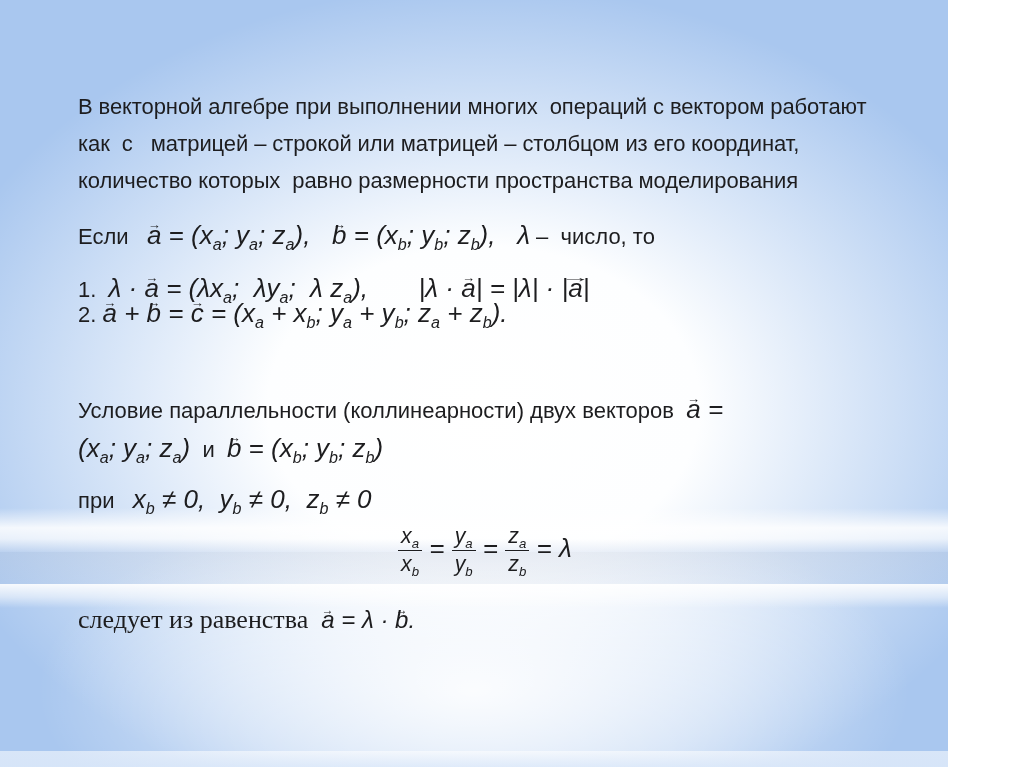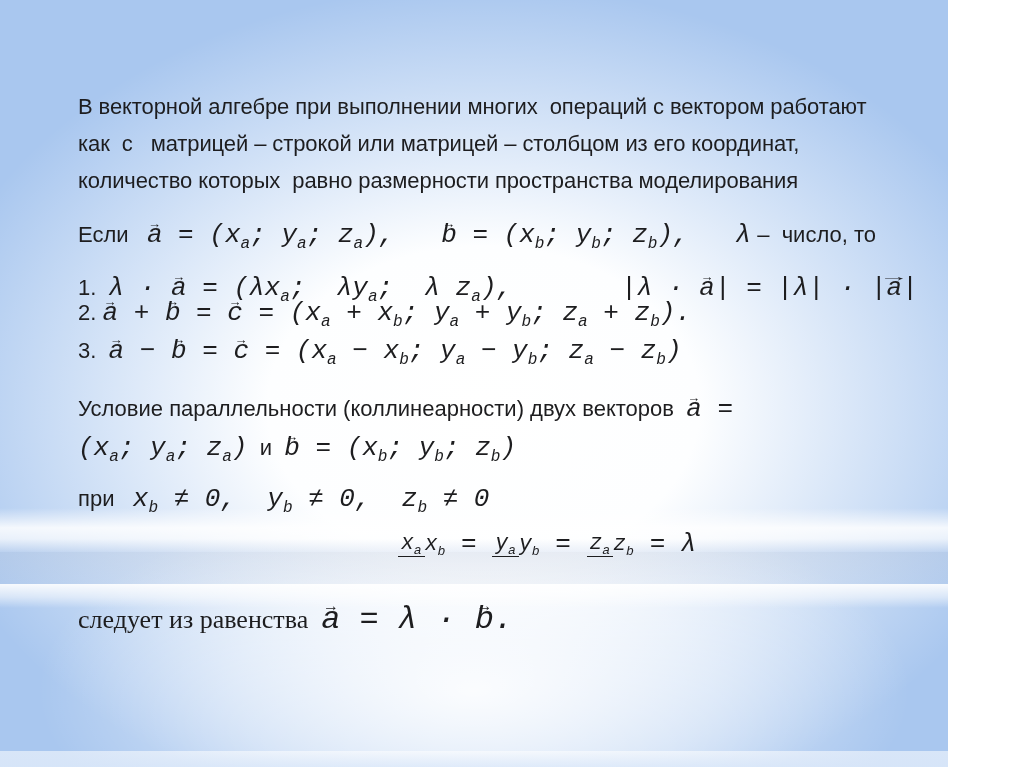--- a/index.html
+++ b/index.html
@@ -32,35 +32,35 @@
   .f1{top:251px;line-height:42px;margin-top:16px;}
   .f2{top:292px;line-height:42px;}
   .f3{top:330px;line-height:42px;}
   .c1{top:389px;line-height:40px;}
   .c2{top:427px;line-height:42px;}
   .pri{top:479px;line-height:40px;}
   .prop{top:524px;left:398px;line-height:40px;}
   .concl{top:597px;line-height:46px;font-family:"Liberation Serif",serif;font-size:26px;}
 
   
-  .m{font-family:Liberation Mono, monospace;font-style:italic;font-size:26px;}
-  .concl .m{font-size:32px;}
+  .m{font-family:Liberation Sans, sans-serif;font-style:italic;font-size:26px;}
+  .concl .m{font-size:24px;}
   .m sub, sub{font-size:0.62em;font-style:italic;line-height:0;}
 
   
   .vec{display:inline-block;position:relative;line-height:1em;}
   .vec::after{
     content:"\2192";
     position:absolute;left:50%;top:-0.34em;transform:translateX(-50%);
     font-size:0.5em;font-style:normal;line-height:1;
   }
   .vecw::after{transform:translateX(-50%) scaleX(2.3);}
 
   
-  .frac{display:inline-flex;flex-direction:row;align-items:center;
+  .frac{display:inline-flex;flex-direction:column;align-items:center;
     vertical-align:middle;line-height:1.15;font-size:0.82em;}
   .frac .nu{border-bottom:1.5px solid #1d1d1f;padding:0 3px 1px;}
   .frac .de{padding-top:1px;}
 </style>
 </head>
 <body>
 
 <div class="slide">
   <div class="stripe stripe-a"></div>
   <div class="stripe stripe-mid"></div>
@@ -68,21 +68,20 @@
   <div class="stripe stripe-bottom"></div>
 
   <div class="line intro">В векторной алгебре при выполнении многих&nbsp; операций с вектором работают<br>как&nbsp; с&nbsp;&nbsp; матрицей – строкой или матрицей – столбцом из его координат,<br>количество которых&nbsp; равно размерности пространства моделирования</div>
 
   <div class="line if-line">Если&nbsp;&nbsp; <span class="m"><span class="vec">a</span> = (x<sub>a</sub>; y<sub>a</sub>; z<sub>a</sub>),&nbsp;&nbsp; <span class="vec">b</span> = (x<sub>b</sub>; y<sub>b</sub>; z<sub>b</sub>),&nbsp;&nbsp; λ</span> –&nbsp; число, то</div>
 
   <div class="line f1">1.&nbsp; <span class="m">λ · <span class="vec">a</span> = (λx<sub>a</sub>;&nbsp; λy<sub>a</sub>;&nbsp; λ z<sub>a</sub>),&nbsp;&nbsp;&nbsp;&nbsp;&nbsp;&nbsp; |λ · <span class="vec">a</span>| = |λ| · <span class="vec vecw">|a|</span></span></div>
 
   <div class="line f2">2. <span class="m"><span class="vec">a</span> + <span class="vec">b</span> = <span class="vec">c</span> = (x<sub>a</sub> + x<sub>b</sub>; y<sub>a</sub> + y<sub>b</sub>; z<sub>a</sub> + z<sub>b</sub>).</span></div>
 
-  <div class="line f3">3.&nbsp; <span class="m"><span class="vec">a</span> − <span class="vec">b</span> = <span class="vec">c</span> = (x<sub>a</sub> − x<sub>b</sub>; y<sub>a</sub> − y<sub>b</sub>; z<sub>a</sub> − z<sub>b</sub>)</span></div>
 
   <div class="line c2"><span class="m">(x<sub>a</sub>; y<sub>a</sub>; z<sub>a</sub>)</span>&nbsp; и&nbsp; <span class="m"><span class="vec">b</span> = (x<sub>b</sub>; y<sub>b</sub>; z<sub>b</sub>)</span></div>
 
   <div class="line c1">Условие параллельности (коллинеарности) двух векторов&nbsp; <span class="m"><span class="vec">a</span> =</span></div>
 
   <div class="line pri">при&nbsp;&nbsp; <span class="m">x<sub>b</sub> ≠ 0,&nbsp; y<sub>b</sub> ≠ 0,&nbsp; z<sub>b</sub> ≠ 0</span></div>
 
   <div class="line prop"><span class="m"><span class="frac">
           <span class="nu">x<sub>a</sub></span>
           <span class="de">x<sub>b</sub></span>

